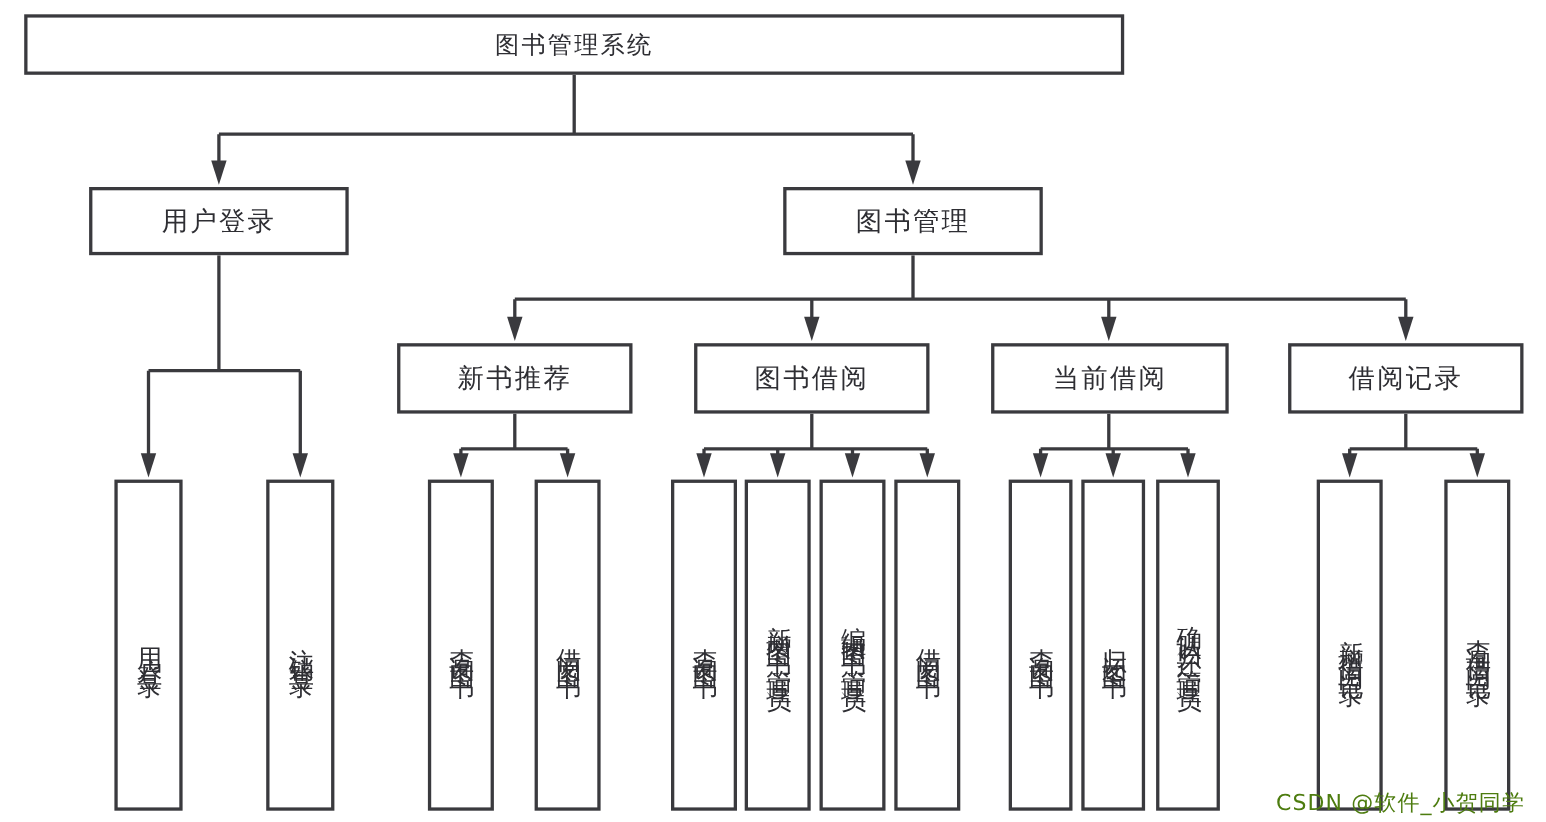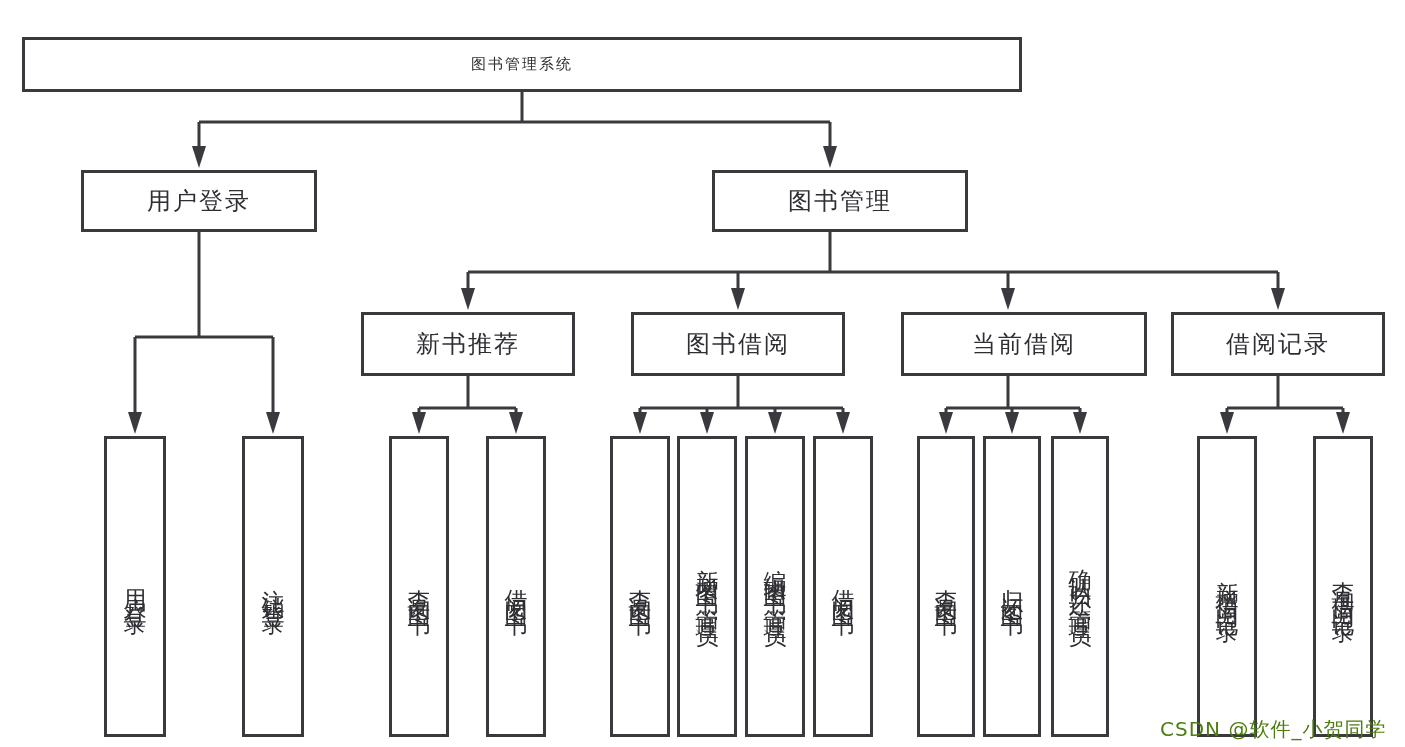--- a/index.html
+++ b/index.html
@@ -15,21 +15,21 @@
   .box {
     position: absolute;
     border: 3px solid #3a3a3e;
     background: #ffffff;
     display: flex;
     align-items: center;
     justify-content: center;
     box-sizing: border-box;
   }
   .box.h { font-size: 24px; letter-spacing: 2px; }
-  .box.title { font-size: 15px; letter-spacing: 2px; margin-top: 24px; }
+  .box.title { font-size: 22px; letter-spacing: 2px; }
   .vtext {
     writing-mode: vertical-lr;
     text-orientation: mixed;
     font-size: 23px;
     letter-spacing: 8px;
     line-height: 1;
     white-space: nowrap;
   }
   .watermark {
     position: absolute;
@@ -85,25 +85,25 @@
       <polygon points="1005,412 1019,412 1012,434"></polygon>
       <polygon points="1073,412 1087,412 1080,434"></polygon>
       <polygon points="1220,412 1234,412 1227,434"></polygon>
       <polygon points="1336,412 1350,412 1343,434"></polygon>
     </g>
   </svg>
 
   <div class="box title" style="left:22px; top:13px; width:1000px; height:55px;">图书管理系统</div>
 
   <div class="box h" style="left:81px; top:170px; width:236px; height:62px;">用户登录</div>
-  <div class="box h" style="left:712px; top:170px; width:256px; height:62px;">图书管理</div>
+  <div class="box h" style="left:712px; top:170px; width:236px; height:62px;">图书管理</div>
 
   <div class="box h" style="left:361px; top:312px; width:214px; height:64px;">新书推荐</div>
   <div class="box h" style="left:631px; top:312px; width:214px; height:64px;">图书借阅</div>
-  <div class="box h" style="left:901px; top:312px; width:246px; height:64px;">当前借阅</div>
+  <div class="box h" style="left:901px; top:312px; width:216px; height:64px;">当前借阅</div>
   <div class="box h" style="left:1171px; top:312px; width:214px; height:64px;">借阅记录</div>
 
   <div class="box" style="left:104px; top:436px; width:62px; height:301px;">
     <span class="vtext">用户登录</span>
   </div>
   <div class="box" style="left:242px; top:436px; width:62px; height:301px;">
     <span class="vtext">注销登录</span>
   </div>
 
   <div class="box" style="left:389px; top:436px; width:60px; height:301px;">

